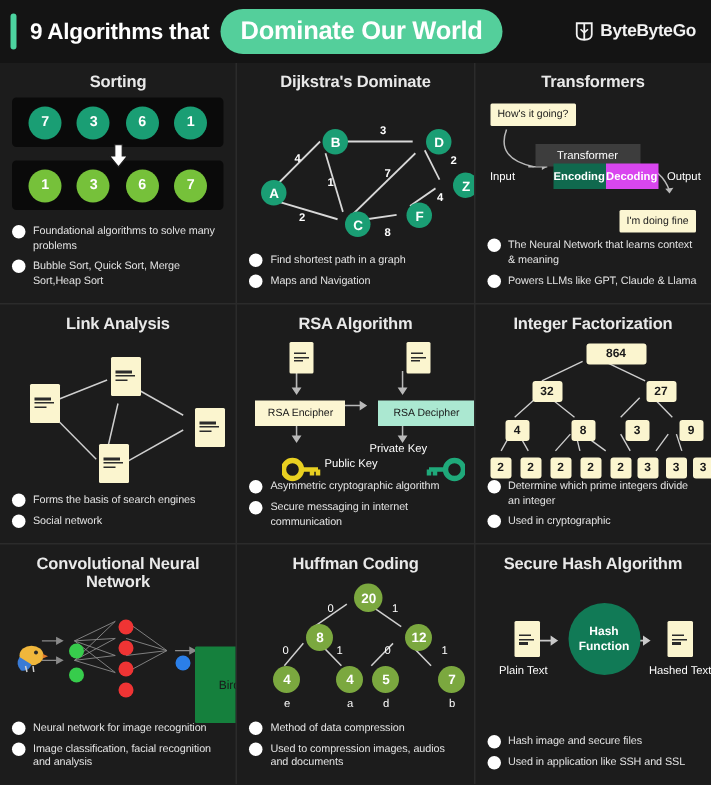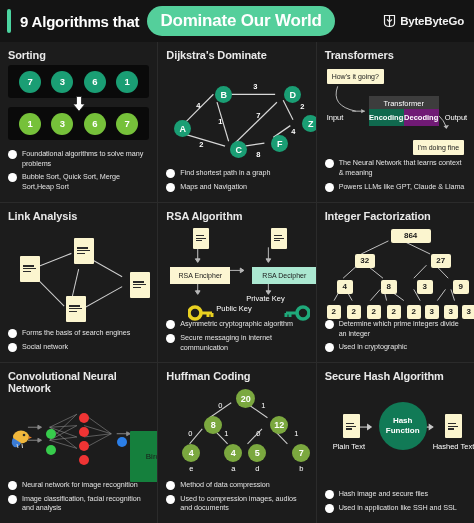--- a/index.html
+++ b/index.html
@@ -43,21 +43,21 @@
   }
   .card {
     background: #1c1c1c;
     padding: 7px 8px 4px 8px;
     display: flex; flex-direction: column;
     overflow: hidden;
     position: relative;
   }
   .card-title {
     color: #e9e9e9; font-size: 11px; font-weight: bold;
-    margin-bottom: 4px; letter-spacing: -0.1px;
+    margin-bottom: 4px; letter-spacing: -0.1px; text-align: center;
   }
   .visual { flex: 1 1 auto; position: relative; min-height: 0; }
   .bullets { flex: 0 0 auto; padding-bottom: 2px; }
   .bullet { display: flex; align-items: flex-start; margin-bottom: 4px; }
   .dot {
     width: 9px; height: 9px; border-radius: 50%;
     background: #ffffff; flex: 0 0 9px; margin-top: 1px; margin-right: 5px;
   }
   .bullet-text { color: #e2e2e2; font-size: 7.2px; line-height: 1.35; letter-spacing: -0.05px; }
 
@@ -98,21 +98,21 @@
   }
   .tf-head {
     position: absolute; background: #3d3d3d; color: #ffffff;
     font-size: 7.5px; text-align: center; padding: 3px 0;
   }
   .tf-enc {
     position: absolute; background: #10694e; color: #ffffff;
     font-size: 7.5px; text-align: center; padding: 4px 0; font-weight: bold;
   }
   .tf-dec {
-    position: absolute; background: #701a75; color: #ffffff;
+    position: absolute; background: #d946ef; color: #ffffff;
     font-size: 7.5px; text-align: center; padding: 4px 0; font-weight: bold;
   }
   .io-label { position: absolute; color: #ffffff; font-size: 7.5px; }
 
   
   .doc {
     position: absolute; background: #fbf5cf;
     border-radius: 1px; display: flex; flex-direction: column;
     justify-content: center; gap: 1.5px; padding: 0 3px;
   }
@@ -264,21 +264,21 @@
       <div class="card-title">Transformers</div>
       <div class="visual">
         <svg class="lines" viewBox="0 0 156 105" preserveAspectRatio="none">
           <path d="M14 24 Q6 46 34 52" fill="none" stroke="#b9b9b9" stroke-width="1.1"></path>
           <path d="M30 52 L44 52" stroke="#b9b9b9" stroke-width="1.1"></path>
           <path d="M44 52 l-4 -2.4 v4.8 z" fill="#b9b9b9"></path>
           <path d="M114 52 Q128 54 134 70" fill="none" stroke="#b9b9b9" stroke-width="1.1"></path>
           <path d="M134 72 l-3.2 -3.4 l6 -0.9 z" fill="#b9b9b9"></path>
         </svg>
         <div class="note-box" style="left:2px; top:4px;">How's it going?</div>
-        <div class="tf-head" style="left:44px; top:31px; width:70px;text-align:center;">Transformer</div>
+        <div class="tf-head" style="left:32px; top:31px; width:70px;text-align:center;">Transformer</div>
         <div class="tf-enc" style="left:44px; top:44px; width:35px;">Encoding</div>
         <div class="tf-dec" style="left:79px; top:44px; width:35px;">Decoding</div>
         <div class="io-label" style="left:2px;  top:48px;">Input</div>
         <div class="io-label" style="left:120px;top:48px;">Output</div>
         <div class="note-box" style="left:88px; top:75px;">I'm doing fine</div>
       </div>
       <div class="bullets">
         <div class="bullet">
           <span class="dot"></span>
           <span class="bullet-text">The Neural Network that learns context &amp; meaning</span>

